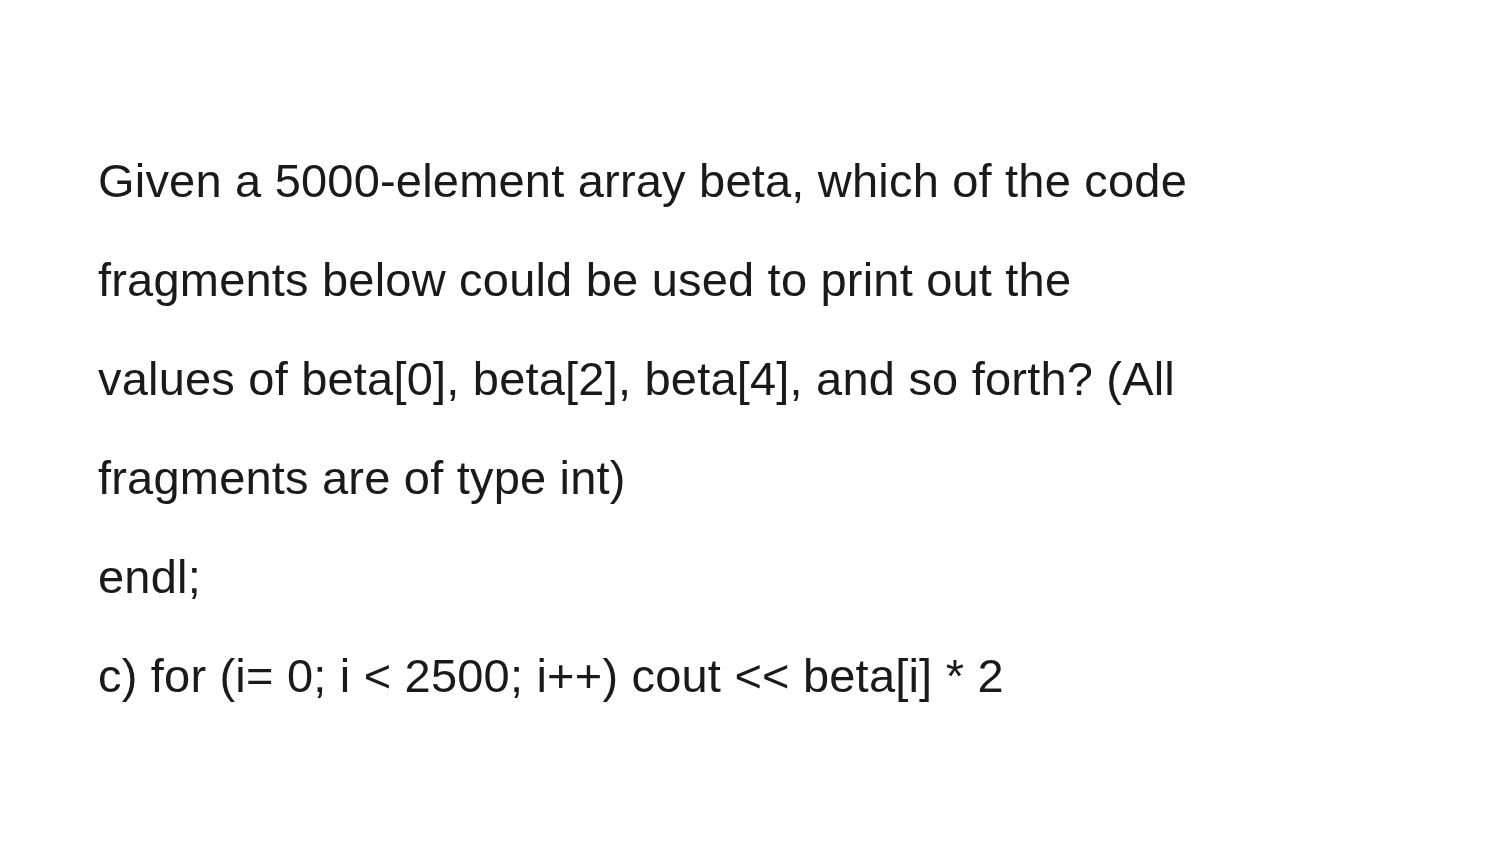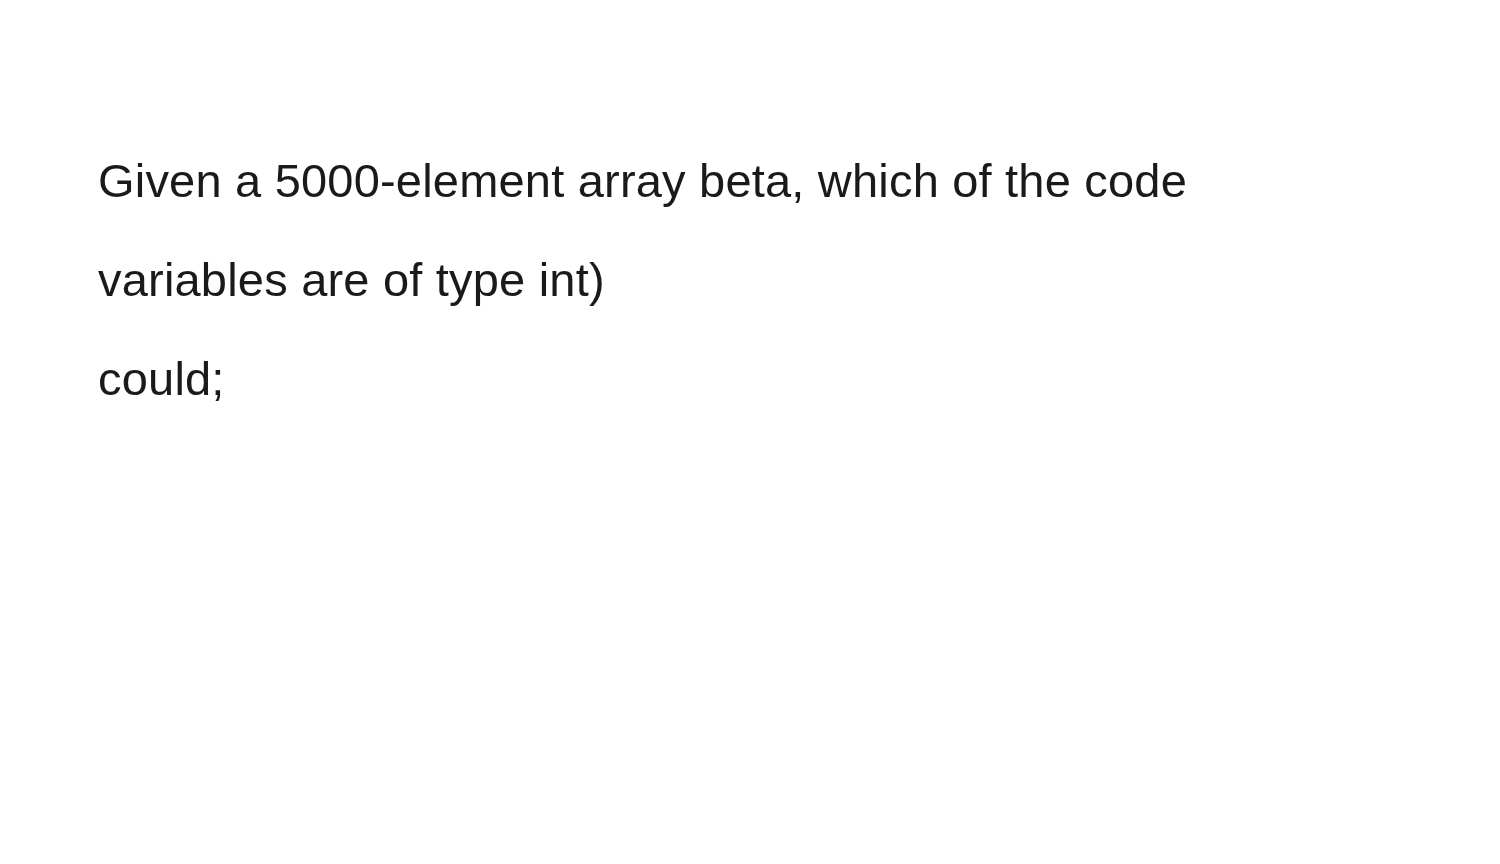--- a/index.html
+++ b/index.html
@@ -6,15 +6,18 @@
 html, body { width: 1500px; height: 864px; background: #ffffff; overflow: hidden; }
 body { font-family: -apple-system, BlinkMacSystemFont, "Segoe UI", Helvetica, Arial, sans-serif; color: #1a1a1a; }
 .page { padding: 90px 50px 50px 50px; }
 .line { font-size: 47px; line-height: 1.85; letter-spacing: 0.2px; font-weight: 400; }
 </style>
 </head>
 <body>
 
 <div class="page">
   <div class="line">Given a 5000-element array beta, which of the code</div>
-  <div class="line">variables are of type int)</div>
-  <div class="line">could;</div>
+  <div class="line">fragments below could be used to print out the</div>
+  <div class="line">values of beta[0], beta[2], beta[4], and so forth? (All</div>
+  <div class="line">fragments are of type int)</div>
+  <div class="line">endl;</div>
+  <div class="line">c) for (i= 0; i &lt; 2500; i++) cout &lt;&lt; beta[i] * 2</div>
 </div>
 
 </body></html>

